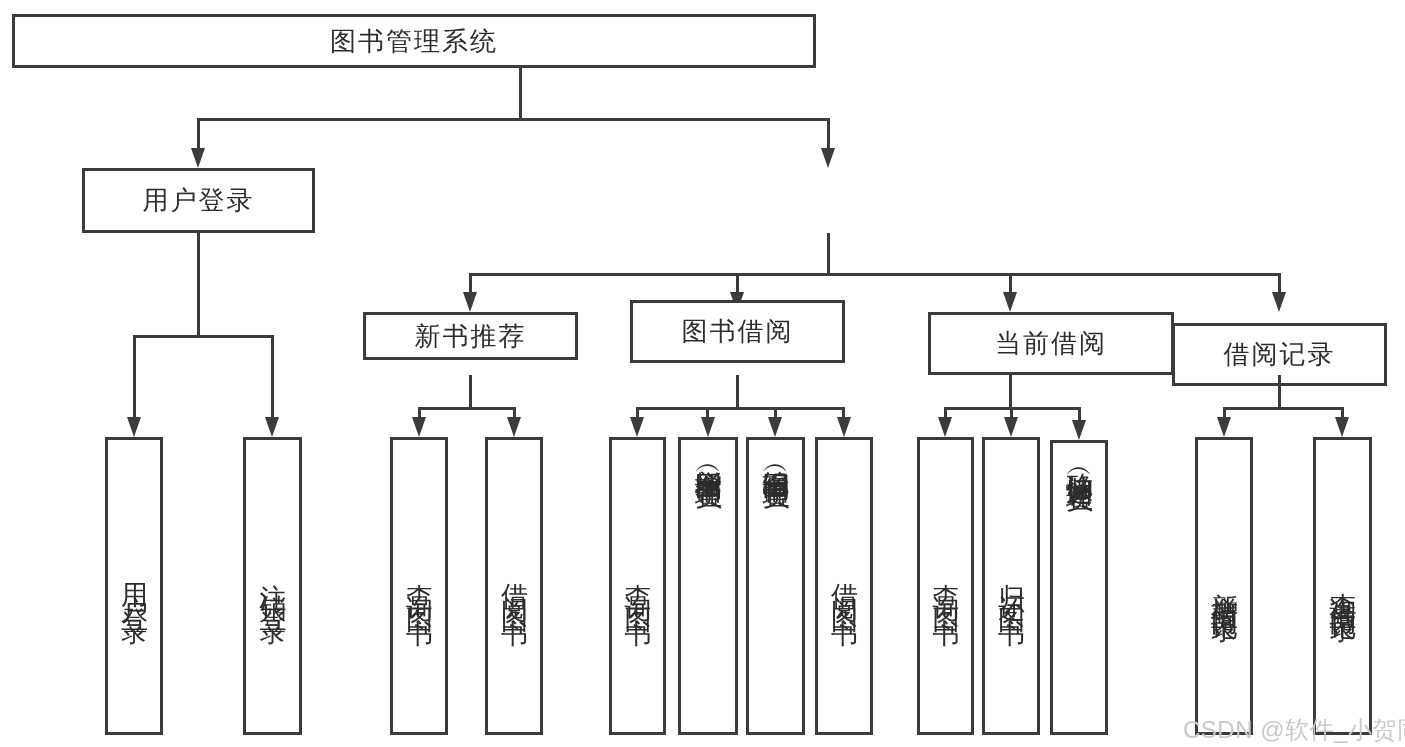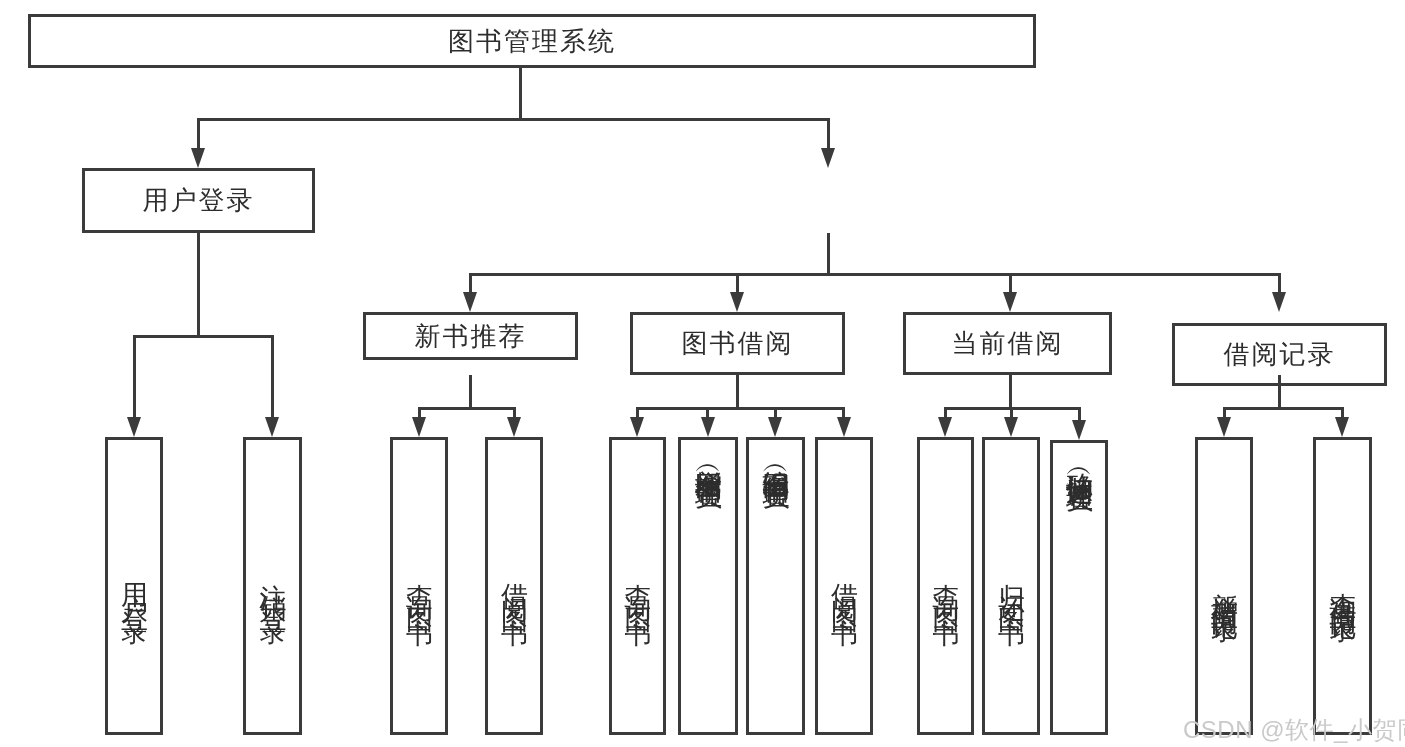--- a/index.html
+++ b/index.html
@@ -30,21 +30,21 @@
   .watermark{
     position:absolute;left:1183px;top:714px;font-size:24px;color:#c9c9c9;
     letter-spacing:0.5px;z-index:10;white-space:nowrap;
   }
 </style>
 </head>
 <body>
 
 <div class="canvas">
 
-  <div class="box" style="left:28px;top:14px;width:1008px;height:54px">
+  <div class="box" style="left:12px;top:14px;width:804px;height:54px">
     <span class="hlabel">图书管理系统</span>
   </div>
 
   <div class="ln" style="left:519px;top:68px;width:3px;height:50px"></div>
   <div class="ln" style="left:197px;top:118px;width:633px;height:3px"></div>
   <div class="ln" style="left:197px;top:118px;width:3px;height:32px"></div>
   <div class="arrow" style="left:191px;top:148px"></div>
   <div class="ln" style="left:827px;top:118px;width:3px;height:32px"></div>
   <div class="arrow" style="left:821px;top:148px"></div>
 
@@ -66,24 +66,24 @@
   <div class="ln" style="left:736px;top:273px;width:3px;height:19px"></div>
   <div class="arrow" style="left:730px;top:292px"></div>
   <div class="ln" style="left:1009px;top:273px;width:3px;height:19px"></div>
   <div class="arrow" style="left:1003px;top:292px"></div>
   <div class="ln" style="left:1278px;top:273px;width:3px;height:19px"></div>
   <div class="arrow" style="left:1272px;top:292px"></div>
 
   <div class="box" style="left:363px;top:312px;width:215px;height:48px">
     <span class="hlabel">新书推荐</span>
   </div>
-  <div class="box" style="left:630px;top:312px;width:215px;height:63px">
+  <div class="box" style="left:630px;top:300px;width:215px;height:63px">
     <span class="hlabel">图书借阅</span>
   </div>
-  <div class="box" style="left:903px;top:312px;width:209px;height:63px">
+  <div class="box" style="left:928px;top:312px;width:246px;height:63px">
     <span class="hlabel">当前借阅</span>
   </div>
   <div class="box" style="left:1172px;top:323px;width:215px;height:63px">
     <span class="hlabel">借阅记录</span>
   </div>
 
   <div class="ln" style="left:469px;top:375px;width:3px;height:32px"></div>
   <div class="ln" style="left:418px;top:407px;width:97px;height:3px"></div>
   <div class="ln" style="left:418px;top:407px;width:3px;height:10px"></div>
   <div class="arrow" style="left:412px;top:417px"></div>

